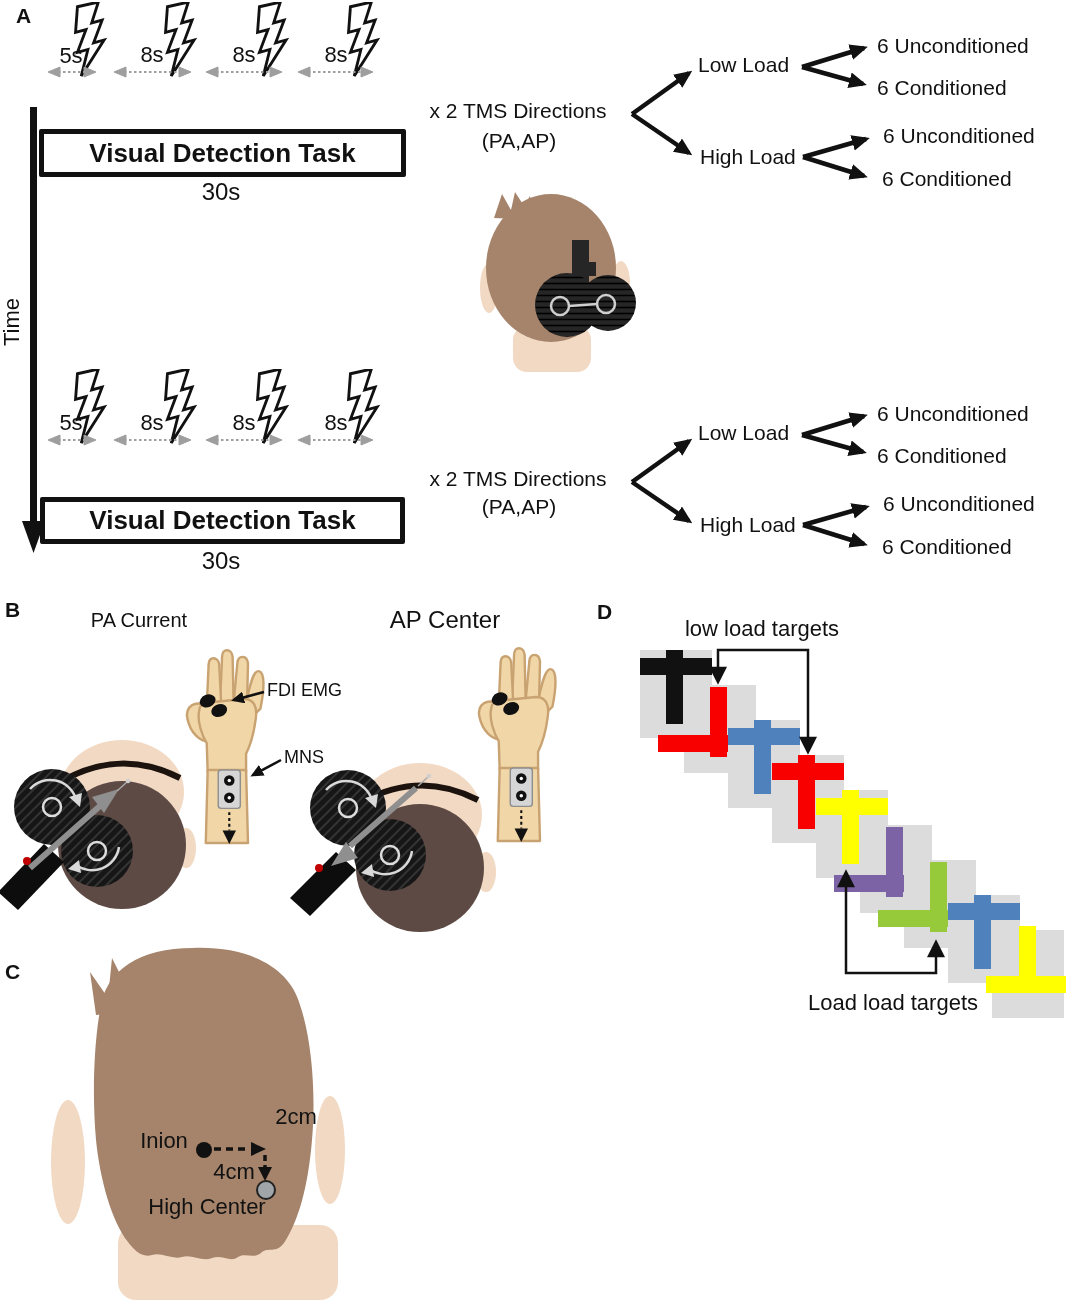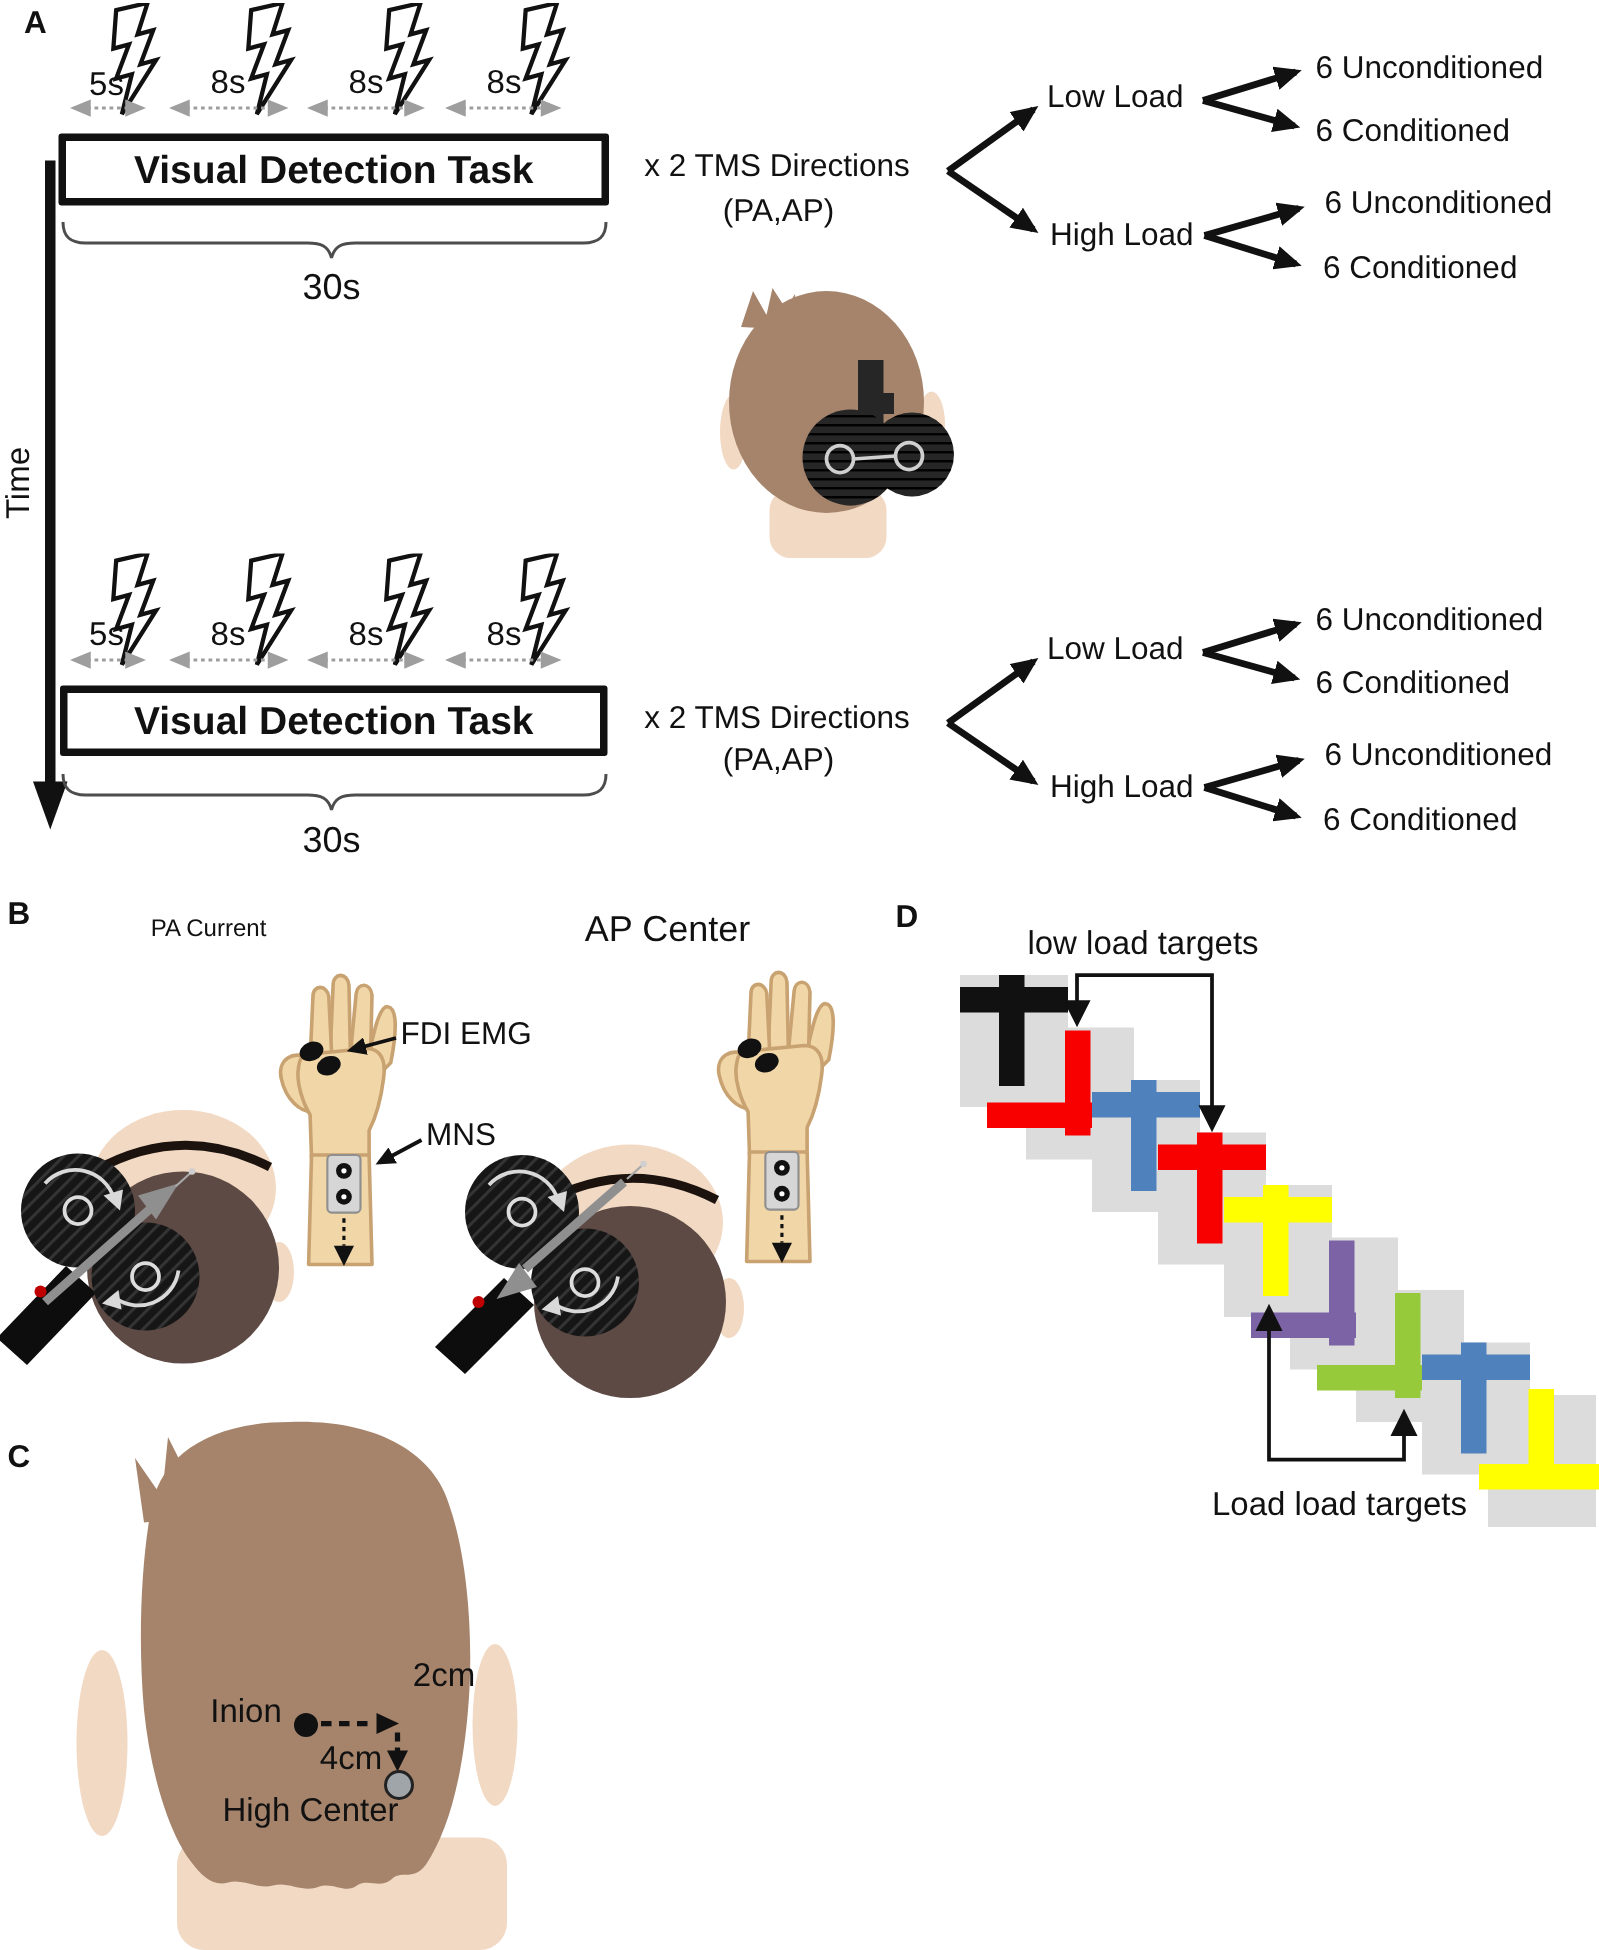--- a/index.html
+++ b/index.html
@@ -8,23 +8,23 @@
   #tiles{position:absolute;inset:0;z-index:1;}
   #gfx{position:absolute;inset:0;z-index:2;pointer-events:none;}
   #textlayer{position:absolute;inset:0;z-index:3;}
   .txt{position:absolute;white-space:nowrap;color:#111;}
   .cc{transform:translate(-50%,-50%);}
   .cl{transform:translate(0,-50%);}
   .rot{transform:translate(-50%,-50%) rotate(-90deg);}
   .panel-letter{font-weight:bold;font-size:21px;}
   .interval{font-size:22px;}
   .box{position:absolute;border:5px solid #111;background:#fff;border-radius:2px;
-       display:flex;align-items:center;justify-content:center;font-weight:bold;font-size:26px;z-index:3;}
+       display:flex;align-items:center;justify-content:center;font-weight:bold;font-size:26px;z-index:3;margin-top:40px;}
   .branch-txt{font-size:21px;}
-  .small-lab{font-size:21px;}
+  .small-lab{font-size:18px;}
   .d-lab{font-size:22px;}
   .c-lab{font-size:22px;}
   .tile{position:absolute;width:72px;height:88px;background:var(--c-tile_gray);}
   .tbar{position:absolute;}
   .t-up .v{left:26px;top:0;width:17px;height:74px;}
   .t-up .h{left:0;top:8px;width:72px;height:17px;}
   .t-left .v{left:26px;top:2px;width:17px;height:70px;}
   .t-left .h{left:-26px;top:50px;width:76px;height:17px;}
   .t-inv .v{left:27px;top:-4px;width:17px;height:66px;}
   .t-inv .h{left:-6px;top:46px;width:84px;height:17px;}
@@ -337,21 +337,21 @@
     <div class="txt branch-txt cc" style="left:518px;top:479px">x 2 TMS Directions</div>
     <div class="txt branch-txt cc" style="left:519px;top:507px">(PA,AP)</div>
     <div class="txt branch-txt cl" style="left:698px;top:433px">Low Load</div>
     <div class="txt branch-txt cl" style="left:700px;top:525px">High Load</div>
     <div class="txt branch-txt cl" style="left:877px;top:414px">6 Unconditioned</div>
     <div class="txt branch-txt cl" style="left:877px;top:456px">6 Conditioned</div>
     <div class="txt branch-txt cl" style="left:883px;top:504px">6 Unconditioned</div>
     <div class="txt branch-txt cl" style="left:882px;top:547px">6 Conditioned</div>
 
     <div class="txt panel-letter" style="left:5px;top:598px">B</div>
-    <div class="txt cc" style="left:139px;top:620px;font-size:16px">PA Current</div>
+    <div class="txt cc" style="left:139px;top:620px;font-size:20px">PA Current</div>
     <div class="txt cc" style="left:445px;top:620px;font-size:24px">AP Center</div>
     <div class="txt small-lab cl" style="left:267px;top:690px">FDI EMG</div>
     <div class="txt small-lab cl" style="left:284px;top:757px">MNS</div>
 
     <div class="txt panel-letter" style="left:5px;top:960px">C</div>
     <div class="txt c-lab cc" style="left:164px;top:1141px">Inion</div>
     <div class="txt c-lab cc" style="left:234px;top:1172px">4cm</div>
     <div class="txt c-lab cc" style="left:296px;top:1117px">2cm</div>
     <div class="txt c-lab cc" style="left:207px;top:1207px">High Center</div>
 

